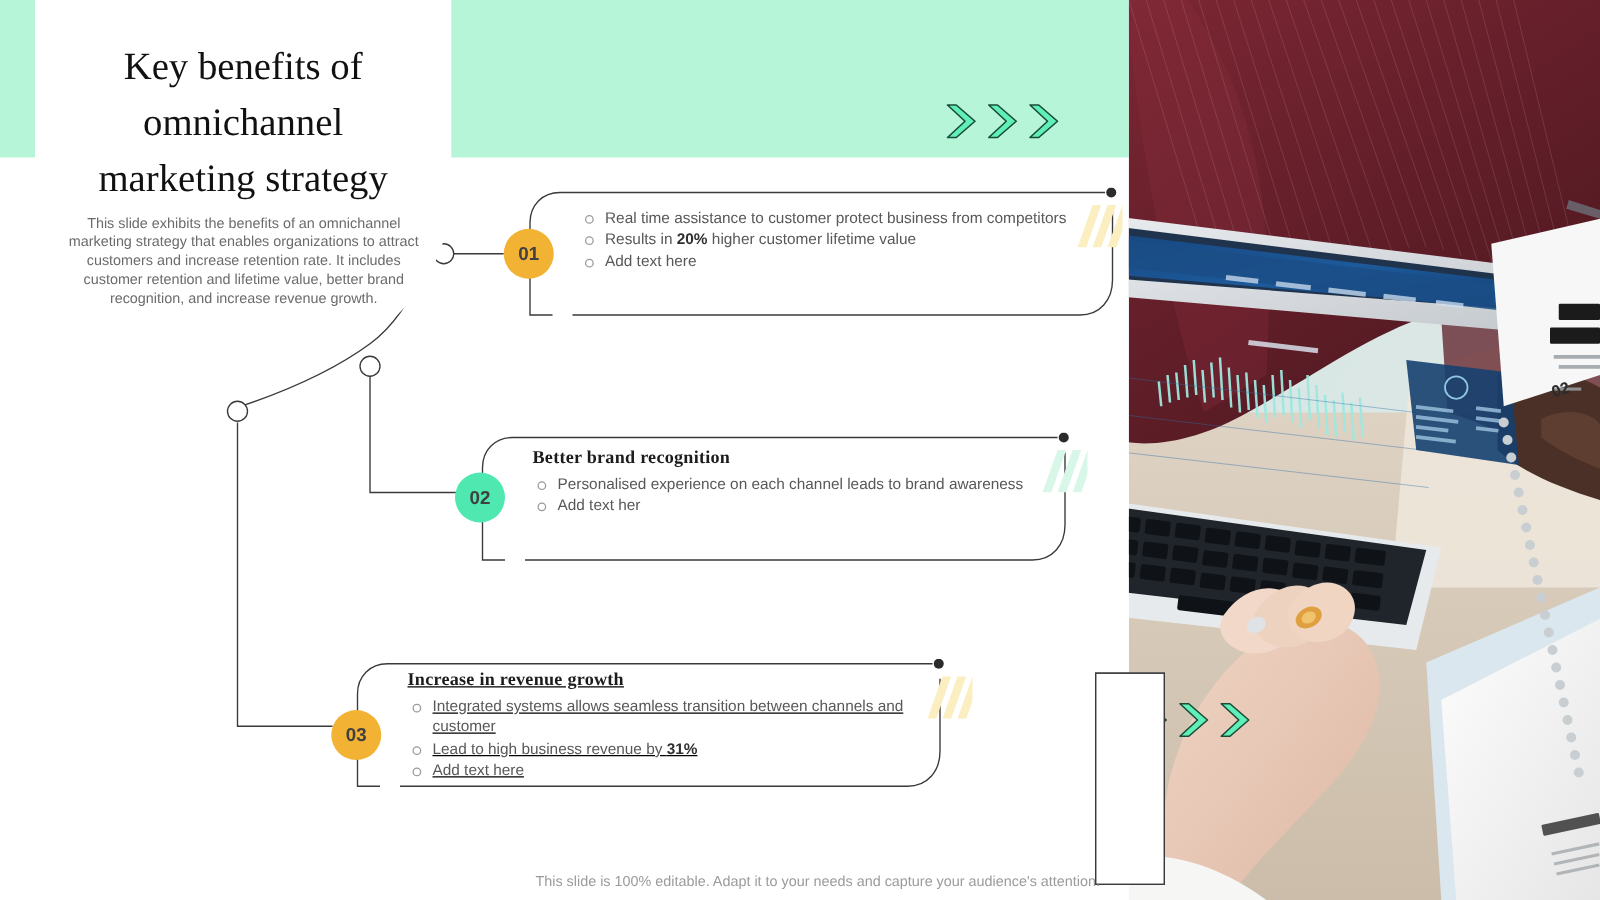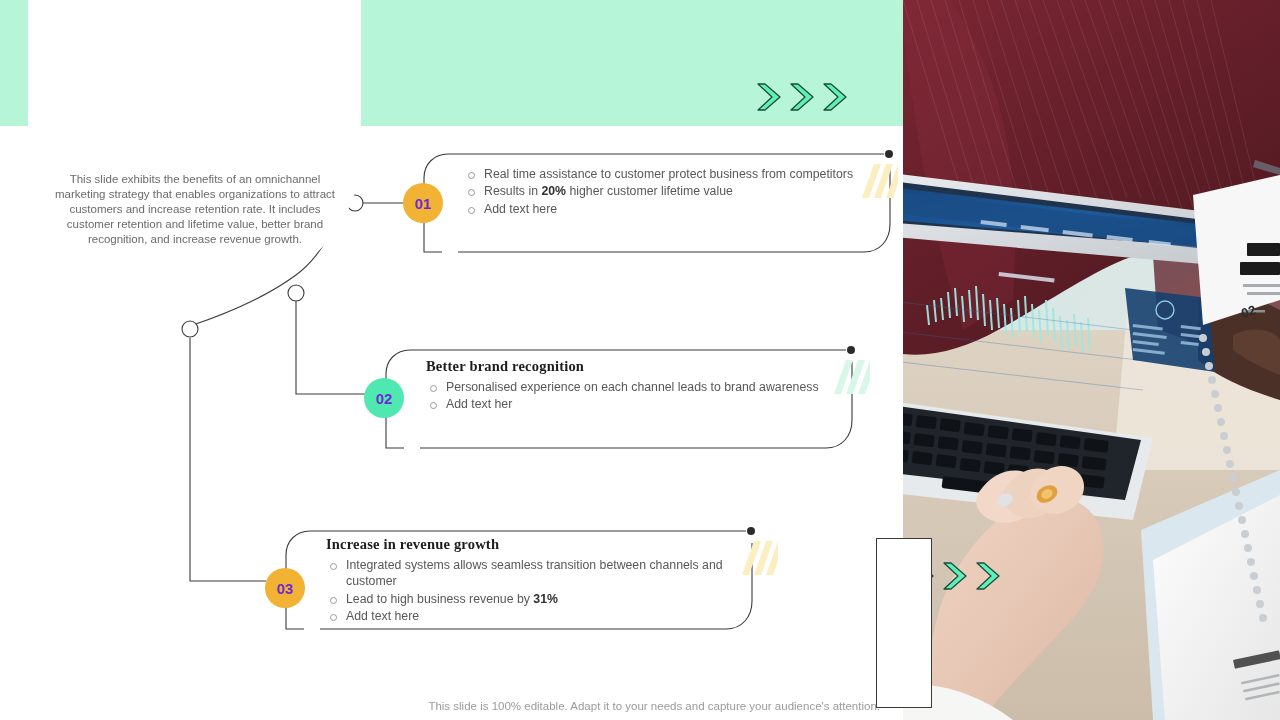--- a/index.html
+++ b/index.html
@@ -58,21 +58,21 @@
     content:"";position:absolute;left:4px;top:6px;
     width:5px;height:5px;border:1px solid #9a9a9a;border-radius:50%;
     background:transparent;
   }
   .bullets b{color:#303030;font-weight:bold;}
 
   
   .badge{
     position:absolute;width:40px;height:40px;border-radius:50%;
     display:flex;align-items:center;justify-content:center;
-    font-weight:bold;font-size:15px;color:#6d28d9;z-index:7;
+    font-weight:bold;font-size:15px;color:#404040;z-index:7;
   }
 
   
   .stripes{position:absolute;z-index:3;}
 
   
   .chev-group{position:absolute;z-index:5;display:flex;gap:5px;}
 
   
   .photo{position:absolute;left:903px;top:0;width:377px;height:720px;overflow:hidden;z-index:1;}
@@ -328,20 +328,25 @@
           <rect x="340" y="690" width="37" height="2.5" transform="rotate(-12 340 690)"></rect>
           <rect x="342" y="698" width="35" height="2.5" transform="rotate(-12 342 698)"></rect>
         </g>
       </g>
     </svg>
   </div>
 
   <div class="mint-band"></div>
 
   <div class="title-panel"></div>
+  <div class="title-text">
+    <div>Key benefits of</div>
+    <div>omnichannel</div>
+    <div>marketing strategy</div>
+  </div>
   <div class="subtitle-text">This slide exhibits the benefits of an omnichannel marketing strategy that enables organizations to attract customers and increase retention rate. It includes customer retention and lifetime value, better brand recognition, and increase revenue growth.</div>
 
   <svg class="connectors" viewBox="0 0 903 720">
     <g fill="none" stroke="#3a3a3a" stroke-width="1.1">
 
       <path d="M355,120 C357,190 330,250 296,275 C262,300 220,316 190,326"></path>
 
       <path d="M355,203 L403,203"></path>
 
       <path d="M296,293 L296,394 L366,394"></path>
@@ -403,21 +408,21 @@
         <path d="M28,34 L40,0 L47,0 L35,34 Z"></path>
       </g>
   </svg>
 
   <div class="card" style="left:280px;top:527px;width:478px;height:106px;">
     <svg class="card-svg" width="478" height="106" viewBox="0 0 478 106">
       <path d="M24,102 L6,102 L6,28 C6,14 16,4 30,4 L466,4" fill="none" stroke="#3a3a3a" stroke-width="1.1"></path>
       <path d="M472,16 L472,74 C472,90 462,102 446,102 L40,102" fill="none" stroke="#3a3a3a" stroke-width="1.1"></path>
       <circle cx="471" cy="4" r="4" fill="#2b2b2b"></circle>
     </svg>
-    <div class="card-body" style="left:46px;top:9px;width:420px;">
+    <div class="card-body" style="left:46px;top:9px;width:420px;text-decoration:underline;">
       <div class="card-title">Increase in revenue growth</div>
       <ul class="bullets" style="margin-top:4px;">
         <li><span>Integrated  systems allows  seamless transition  between channels  and customer</span></li>
         <li><span>Lead to high business revenue  by </span><b>31%</b></li>
         <li><span>Add text here</span></li>
       </ul>
     </div>
   </div>
   <div class="badge" style="left:265px;top:568px;background:#f2b233;">
     <span>03</span>

